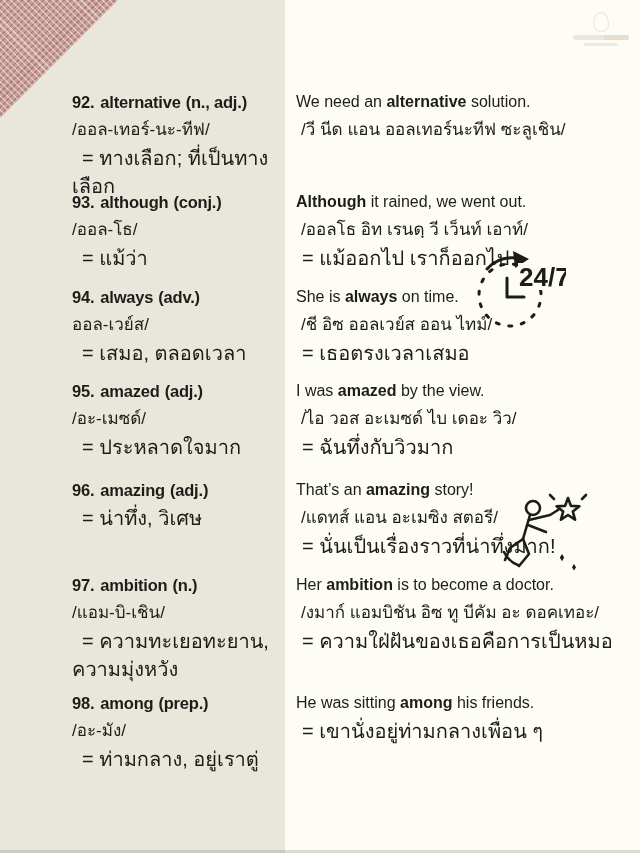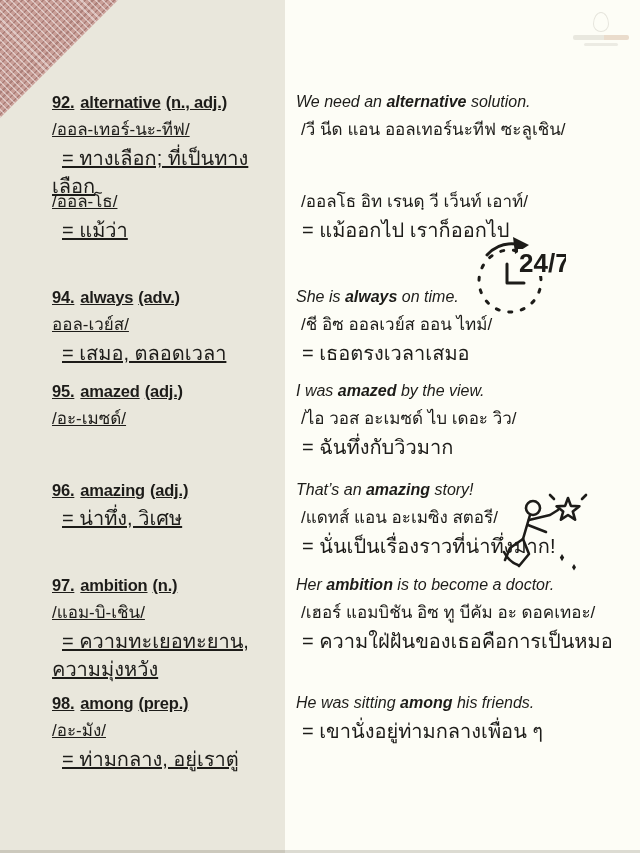--- a/index.html
+++ b/index.html
@@ -20,32 +20,32 @@
   }
   .watermark{position:absolute;right:8px;top:12px;width:62px;opacity:.5;
     display:flex;flex-direction:column;align-items:center;gap:3px;}
   .wm-icon{width:14px;height:18px;border:1.2px solid #cfcdc3;
     border-radius:50% 50% 50% 50%/60% 60% 40% 40%;}
   .wm-line1{width:56px;height:5px;border-radius:2px;
     background:linear-gradient(90deg,#d6d4ca 55%,#d9bda4 55%);}
   .wm-line2{width:34px;height:3px;border-radius:2px;background:#dddbd2;}
 
   .row{position:absolute;left:0;width:640px;}
-  .row .left{position:absolute;left:52px;width:228px;text-decoration:underline;}
+  .row .left{position:absolute;left:72px;width:228px;}
   .row .right{position:absolute;left:296px;width:344px;}
   .head{margin:0;font-size:16.5px;font-weight:700;letter-spacing:-.2px;line-height:28px;}
   .head .num{margin-right:6px;}
   .head .word{margin-right:5px;}
   .phon{font-size:17px;line-height:28px;white-space:nowrap;}
   .mean{font-size:20px;line-height:28px;text-indent:10px;}
-  .right .sentence{font-size:16px;font-style:italic;line-height:28px;white-space:nowrap;}
+  .right .sentence{font-size:16px;line-height:28px;white-space:nowrap;}
   .right .sentence b{font-weight:700;}
   .right .phon{text-indent:5px;}
   .right .mean{text-indent:6px;white-space:normal;}
-  .icon-clock{position:absolute;left:474px;top:236px;}
+  .icon-clock{position:absolute;left:474px;top:250px;}
   .icon-star{position:absolute;left:502px;top:492px;}
   svg{display:block;}
 </style>
 </head>
 <body>
 
 <div class="page">
   <div class="left-bg"></div>
   <div class="fabric"></div>
 
@@ -62,24 +62,26 @@
       <div class="mean">= ทางเลือก; ที่เป็นทางเลือก</div>
     </div>
     <div class="right">
       <div class="sentence"><span>We need an </span><b>alternative</b><span> solution.</span></div>
       <div class="phon">/วี นีด แอน ออลเทอร์นะทีฟ ซะลูเชิน/</div>
     </div>
   </section>
 
   <section class="row" style="top:188px">
     <div class="left">
+      <h2 class="head"><span class="num">93.</span><span class="word">although</span><span class="pos">(conj.)</span></h2>
       <div class="phon">/ออล-โธ/</div>
       <div class="mean">= แม้ว่า</div>
     </div>
     <div class="right">
+      <div class="sentence"><span></span><b>Although</b><span> it rained, we went out.</span></div>
       <div class="phon">/ออลโธ อิท เรนดฺ วี เว็นท์ เอาท์/</div>
       <div class="mean">= แม้ออกไป เราก็ออกไป</div>
     </div>
   </section>
 
   <section class="row" style="top:283px">
     <div class="left">
       <h2 class="head"><span class="num">94.</span><span class="word">always</span><span class="pos">(adv.)</span></h2>
       <div class="phon">ออล-เวย์ส/</div>
       <div class="mean">= เสมอ, ตลอดเวลา</div>
@@ -88,20 +90,21 @@
       <div class="sentence"><span>She is </span><b>always</b><span> on time.</span></div>
       <div class="phon">/ชี อิซ ออลเวย์ส ออน ไทม์/</div>
       <div class="mean">= เธอตรงเวลาเสมอ</div>
     </div>
   </section>
 
   <section class="row" style="top:377px">
     <div class="left">
       <h2 class="head"><span class="num">95.</span><span class="word">amazed</span><span class="pos">(adj.)</span></h2>
       <div class="phon">/อะ-เมซด์/</div>
+      <div class="mean">= ประหลาดใจมาก</div>
     </div>
     <div class="right">
       <div class="sentence"><span>I was </span><b>amazed</b><span> by the view.</span></div>
       <div class="phon">/ไอ วอส อะเมซด์ ไบ เดอะ วิว/</div>
       <div class="mean">= ฉันทึ่งกับวิวมาก</div>
     </div>
   </section>
 
   <section class="row" style="top:476px">
     <div class="left">
@@ -116,21 +119,21 @@
   </section>
 
   <section class="row" style="top:571px">
     <div class="left">
       <h2 class="head"><span class="num">97.</span><span class="word">ambition</span><span class="pos">(n.)</span></h2>
       <div class="phon">/แอม-บิ-เชิน/</div>
       <div class="mean">= ความทะเยอทะยาน, ความมุ่งหวัง</div>
     </div>
     <div class="right">
       <div class="sentence"><span>Her </span><b>ambition</b><span> is to become a doctor.</span></div>
-      <div class="phon">/เฮอร์ แอมบิชัน อิซ ทู บีคัม อะ ดอคเทอะ/</div>
+      <div class="phon">/งมาก์ แอมบิชัน อิซ ทู บีคัม อะ ดอคเทอะ/</div>
       <div class="mean">= ความใฝ่ฝันของเธอคือการเป็นหมอ</div>
     </div>
   </section>
 
   <section class="row" style="top:689px">
     <div class="left">
       <h2 class="head"><span class="num">98.</span><span class="word">among</span><span class="pos">(prep.)</span></h2>
       <div class="phon">/อะ-มัง/</div>
       <div class="mean">= ท่ามกลาง, อยู่เราตู่</div>
     </div>

